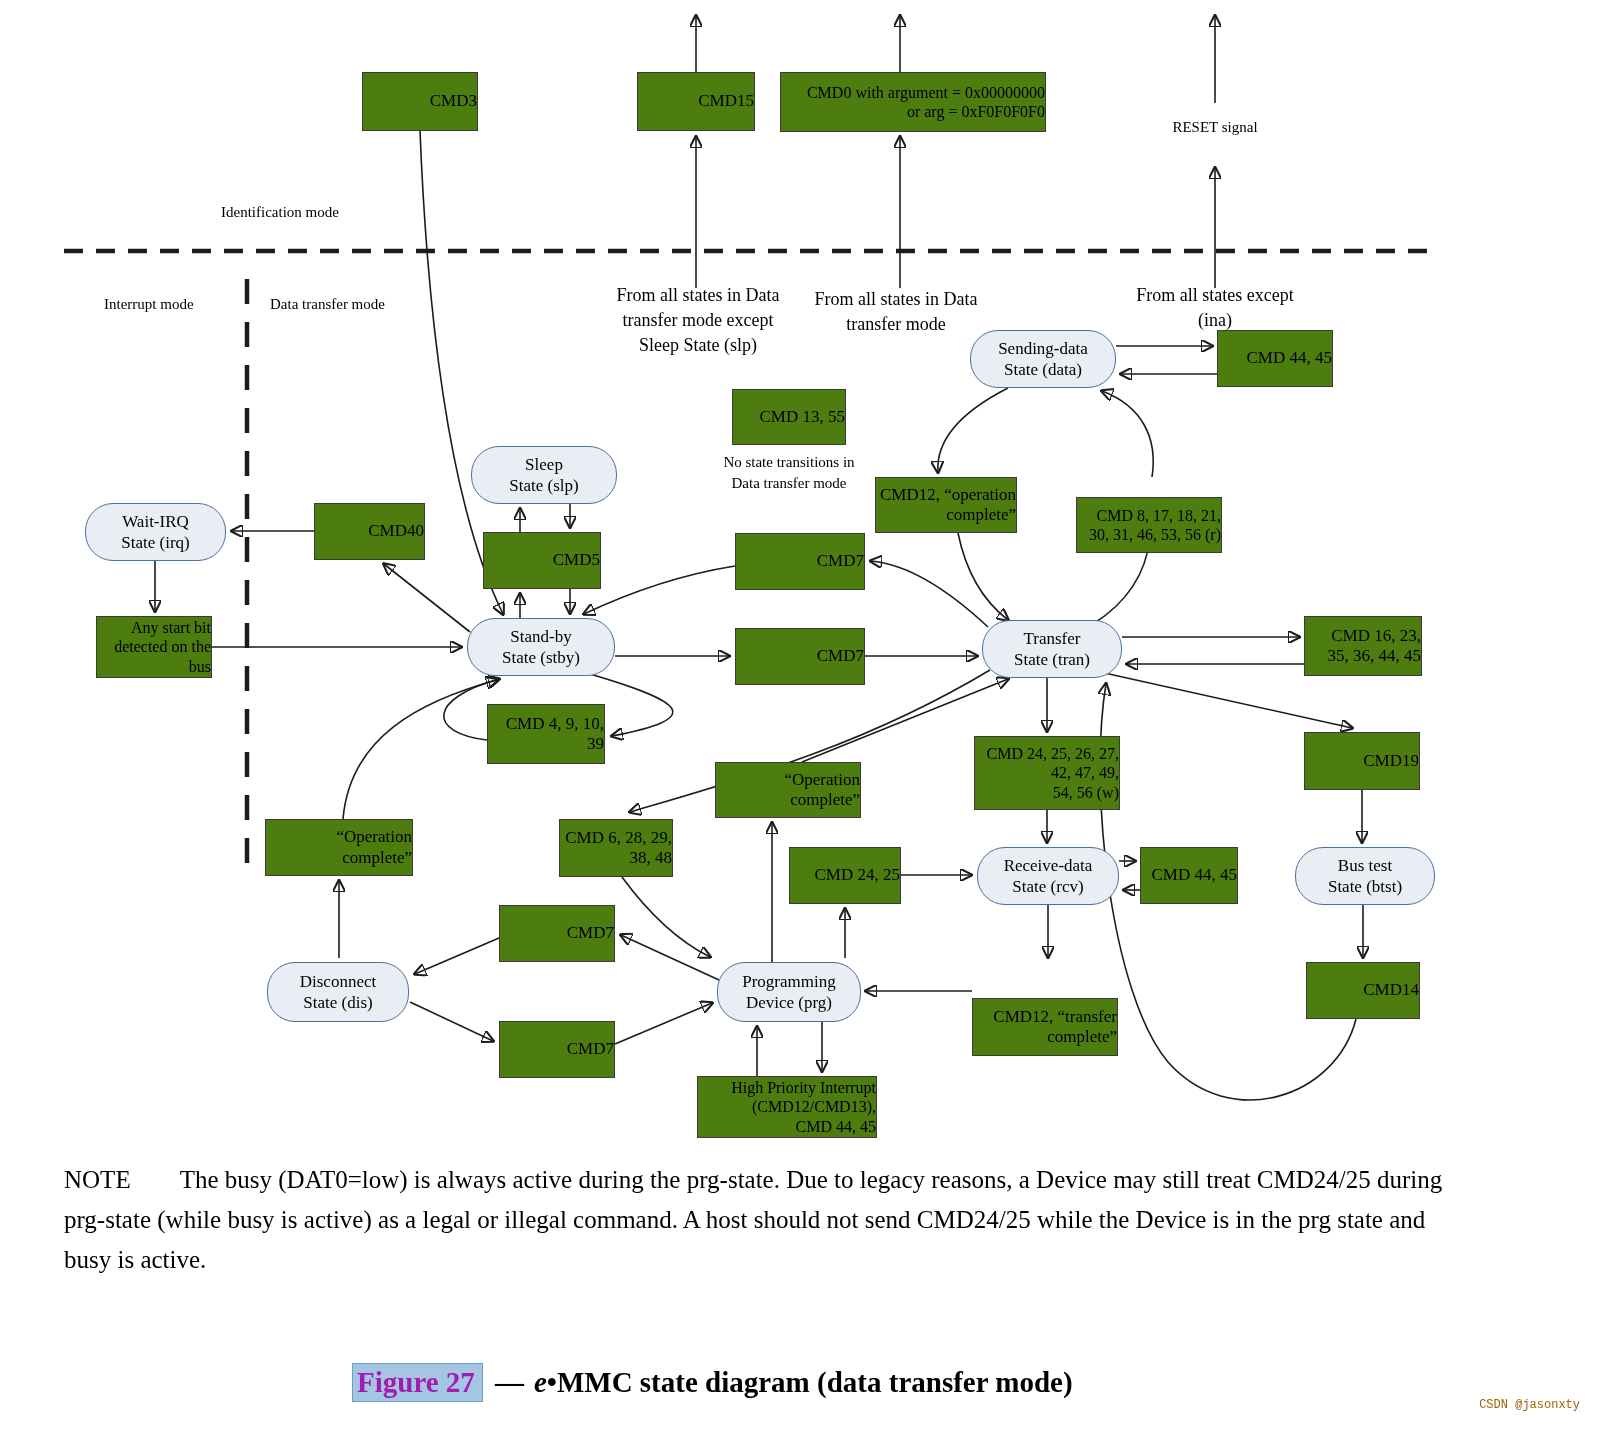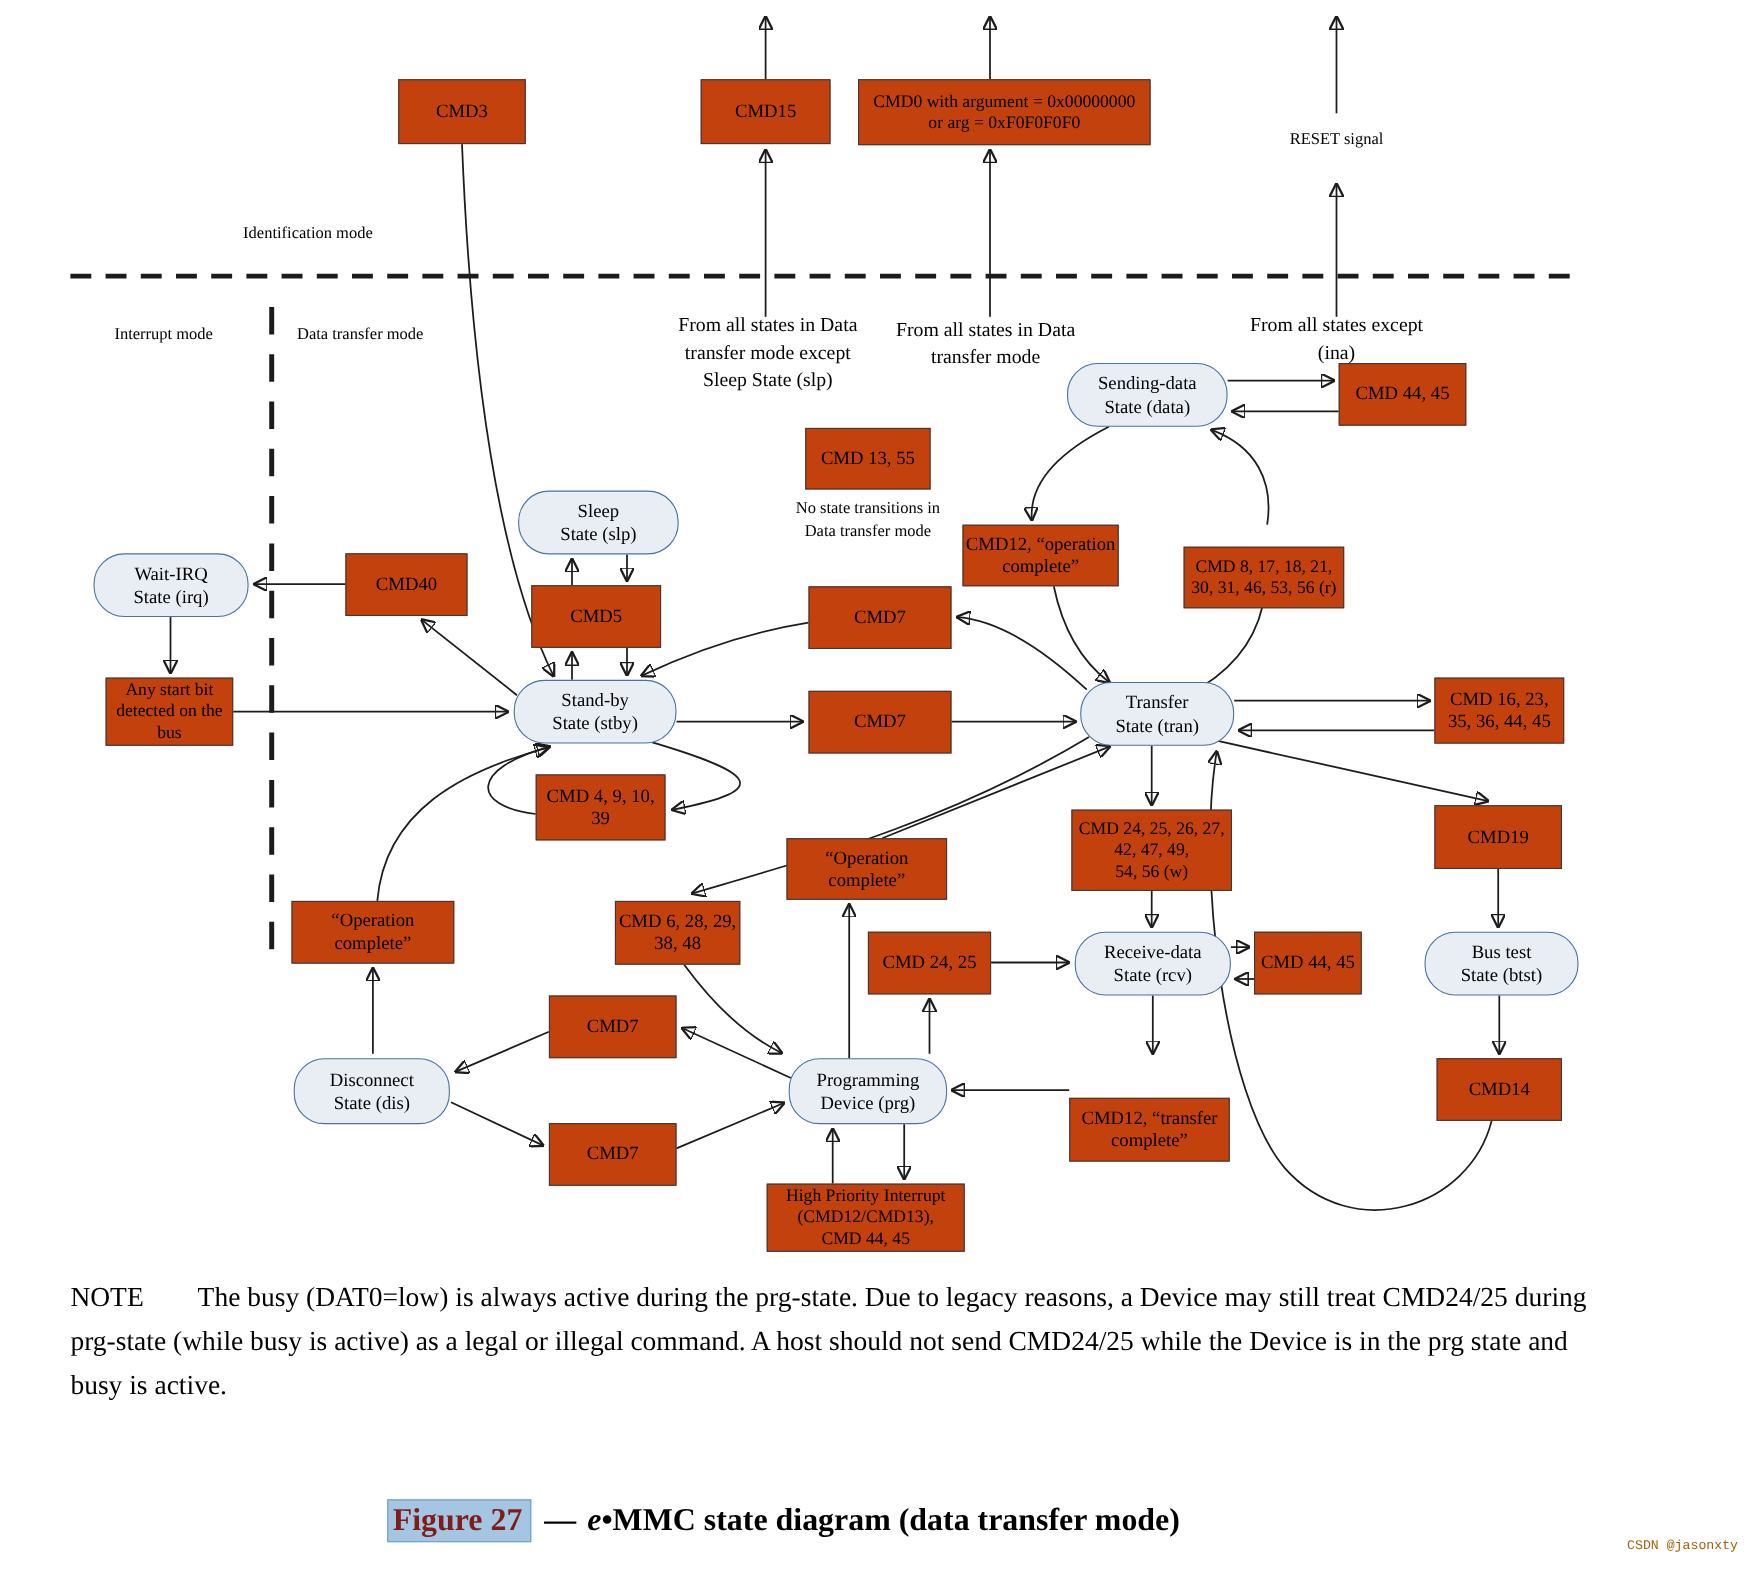--- a/index.html
+++ b/index.html
@@ -1,36 +1,36 @@
 <!DOCTYPE html>
 <html><head>
 <meta charset="utf-8">
 <style>
   html,body{margin:0;padding:0;background:#ffffff;}
   #canvas{position:relative;width:1602px;height:1444px;background:#ffffff;overflow:hidden;
           font-family:"Liberation Serif", serif;color:#000;}
   svg.layer{position:absolute;left:0;top:0;z-index:1;}
   svg.layer path{fill:none;stroke:#1c1c1c;stroke-width:1.6;}
   svg.layer path.dash{stroke-width:4.5;}
-  .box{position:absolute;background:#c2410c;border:1.4px solid #3a3a3a;box-sizing:border-box;
-       display:flex;flex-direction:column;align-items:center;justify-content:center;
+  .box{position:absolute;background:#4d7c0f;border:1.4px solid #3a3a3a;box-sizing:border-box;
+       display:flex;flex-direction:column;align-items:flex-end;justify-content:center;
        text-align:center;font-size:17px;line-height:1.2;z-index:2;}
   .box span{display:block;white-space:nowrap;}
   .small{font-size:16px;}
   .state{position:absolute;background:#e9edf4;border:1.5px solid #4a70a4;border-radius:28px;
          box-sizing:border-box;display:flex;flex-direction:column;align-items:center;justify-content:center;
          text-align:center;font-size:17px;line-height:1.25;z-index:2;}
   .state span{display:block;white-space:nowrap;}
   .lbl{position:absolute;z-index:2;font-size:15px;line-height:1.38;white-space:nowrap;}
   .lbl.center{text-align:center;}
   .lbl span{display:block;}
   .note{position:absolute;left:64px;top:1160px;width:1400px;font-size:25px;line-height:40px;z-index:2;}
   .note-label{margin-right:49px;}
   .caption{position:absolute;left:352px;top:1366px;z-index:2;font-size:29px;font-weight:bold;white-space:nowrap;}
-  .cap-hl{background:#a5c6e2;color:#7f1d1d;padding:2px 7px 3px 4px;border:1px solid #6f9fc4;text-align:right;}
+  .cap-hl{background:#a5c6e2;color:#a21caf;padding:2px 7px 3px 4px;border:1px solid #6f9fc4;text-align:right;}
   .cap-dash{margin:0 10px 0 12px;}
   .cap-e{font-style:italic;}
   .watermark{position:absolute;right:22px;top:1398px;z-index:2;
              font-family:Liberation Mono, monospace;font-size:12px;color:#a16207;}
 </style>
 </head>
 <body>
 
 <div id="canvas">
 

